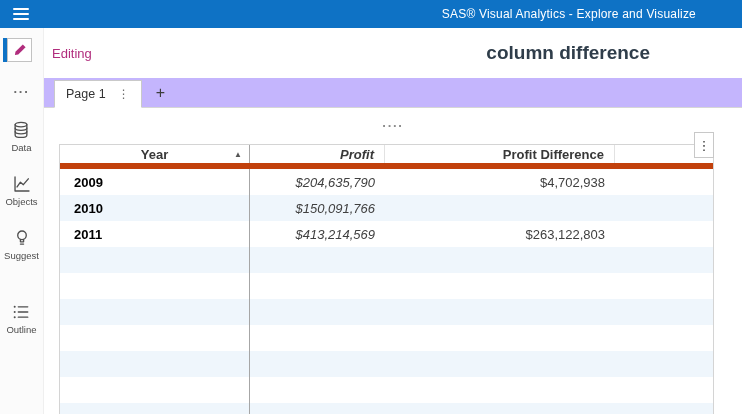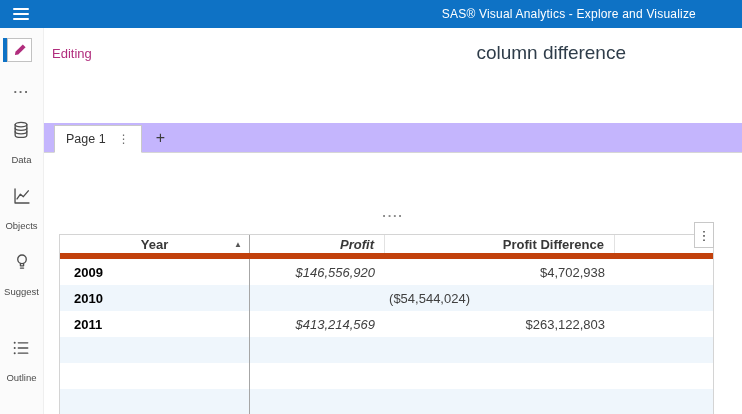--- a/index.html
+++ b/index.html
@@ -21,31 +21,31 @@
   .shell{display:flex;height:386px;}
 
   
   .rail{width:44px;background:#fbfbfb;border-right:1px solid #efefef;display:flex;
         flex-direction:column;align-items:center;flex-shrink:0;}
   .edit-row{display:flex;align-items:stretch;margin-top:10px;align-self:flex-start;margin-left:3px;}
   .edit-accent{width:4px;background:var(--accent-blue);}
   .edit-btn{width:25px;height:24px;border:1px solid #c2c2c2;background:#fff;display:flex;
             align-items:center;justify-content:center;color:var(--editing-pink);cursor:pointer;}
   .rail-overflow{margin-top:22px;color:#6b6b6b;font-weight:bold;font-size:13px;letter-spacing:1px;cursor:pointer;}
-  .rail-item{margin-top:22px;display:flex;flex-direction:column;align-items:center;cursor:pointer;gap:12px;}
+  .rail-item{margin-top:22px;display:flex;flex-direction:column;align-items:center;cursor:pointer;}
   .rail-item.gap{margin-top:42px;}
   .rail-item svg{stroke:#4f4f4f;fill:none;stroke-width:1.2;stroke-linecap:round;stroke-linejoin:round;}
   .rail-label{font-size:9.5px;color:#4b4b4b;margin-top:3px;}
 
   
-  .main{flex:1;display:flex;flex-direction:column;min-width:0;gap:45px;}
+  .main{flex:1;display:flex;flex-direction:column;min-width:0;}
   .toolbar{height:50px;display:flex;align-items:center;position:relative;background:#fff;}
   .editing-label{margin-left:8px;font-size:13px;color:var(--editing-pink);}
-  .report-title{position:absolute;right:116px;top:50%;transform:translateY(-50%);
-                font-size:19px;font-weight:normal;color:#2f3d4a;}
+  .report-title{position:absolute;right:92px;top:50%;transform:translateY(-50%);
+                font-size:19px;font-weight:bold;color:#2f3d4a;}
 
   
   .tabstrip{height:30px;position:relative;display:flex;align-items:flex-end;padding-left:10px;background:#c4b5fd;}
   .strip-line{position:absolute;left:0;right:0;bottom:0;height:1px;background:#d6d6d6;}
   .tab{position:relative;z-index:2;height:28px;background:#fff;border:1px solid #c9c9c9;
        border-bottom:1px solid #fff;display:flex;align-items:center;gap:12px;padding:0 11px;
        font-size:12.5px;color:#333;cursor:pointer;}
   .tab-menu{color:#6e6e6e;font-size:12px;cursor:pointer;}
   .add-tab{margin-left:14px;align-self:center;font-size:16px;color:#3c3c3c;line-height:1;cursor:pointer;}
 
@@ -162,27 +162,27 @@
             <span>Year</span>
             <span class="sort-icon">▲</span>
           </div>
           <div class="cell c2">Profit</div>
           <div class="cell c3">Profit Difference</div>
           <div class="cell c4"></div>
         </div>
 
         <div class="trow">
           <div class="cell c1 year-cell">2009</div>
-          <div class="cell c2">$146,556,920</div>
+          <div class="cell c2">$204,635,790</div>
           <div class="cell c3">$4,702,938</div>
           <div class="cell c4"></div>
         </div>
         <div class="trow stripe">
           <div class="cell c1 year-cell">2010</div>
-          <div class="cell c3">($54,544,024)</div>
+          <div class="cell c2">$150,091,766</div>
           <div class="cell c4"></div>
         </div>
         <div class="trow">
           <div class="cell c1 year-cell">2011</div>
           <div class="cell c2">$413,214,569</div>
           <div class="cell c3">$263,122,803</div>
           <div class="cell c4"></div>
         </div>
 
         <div class="trow stripe">

